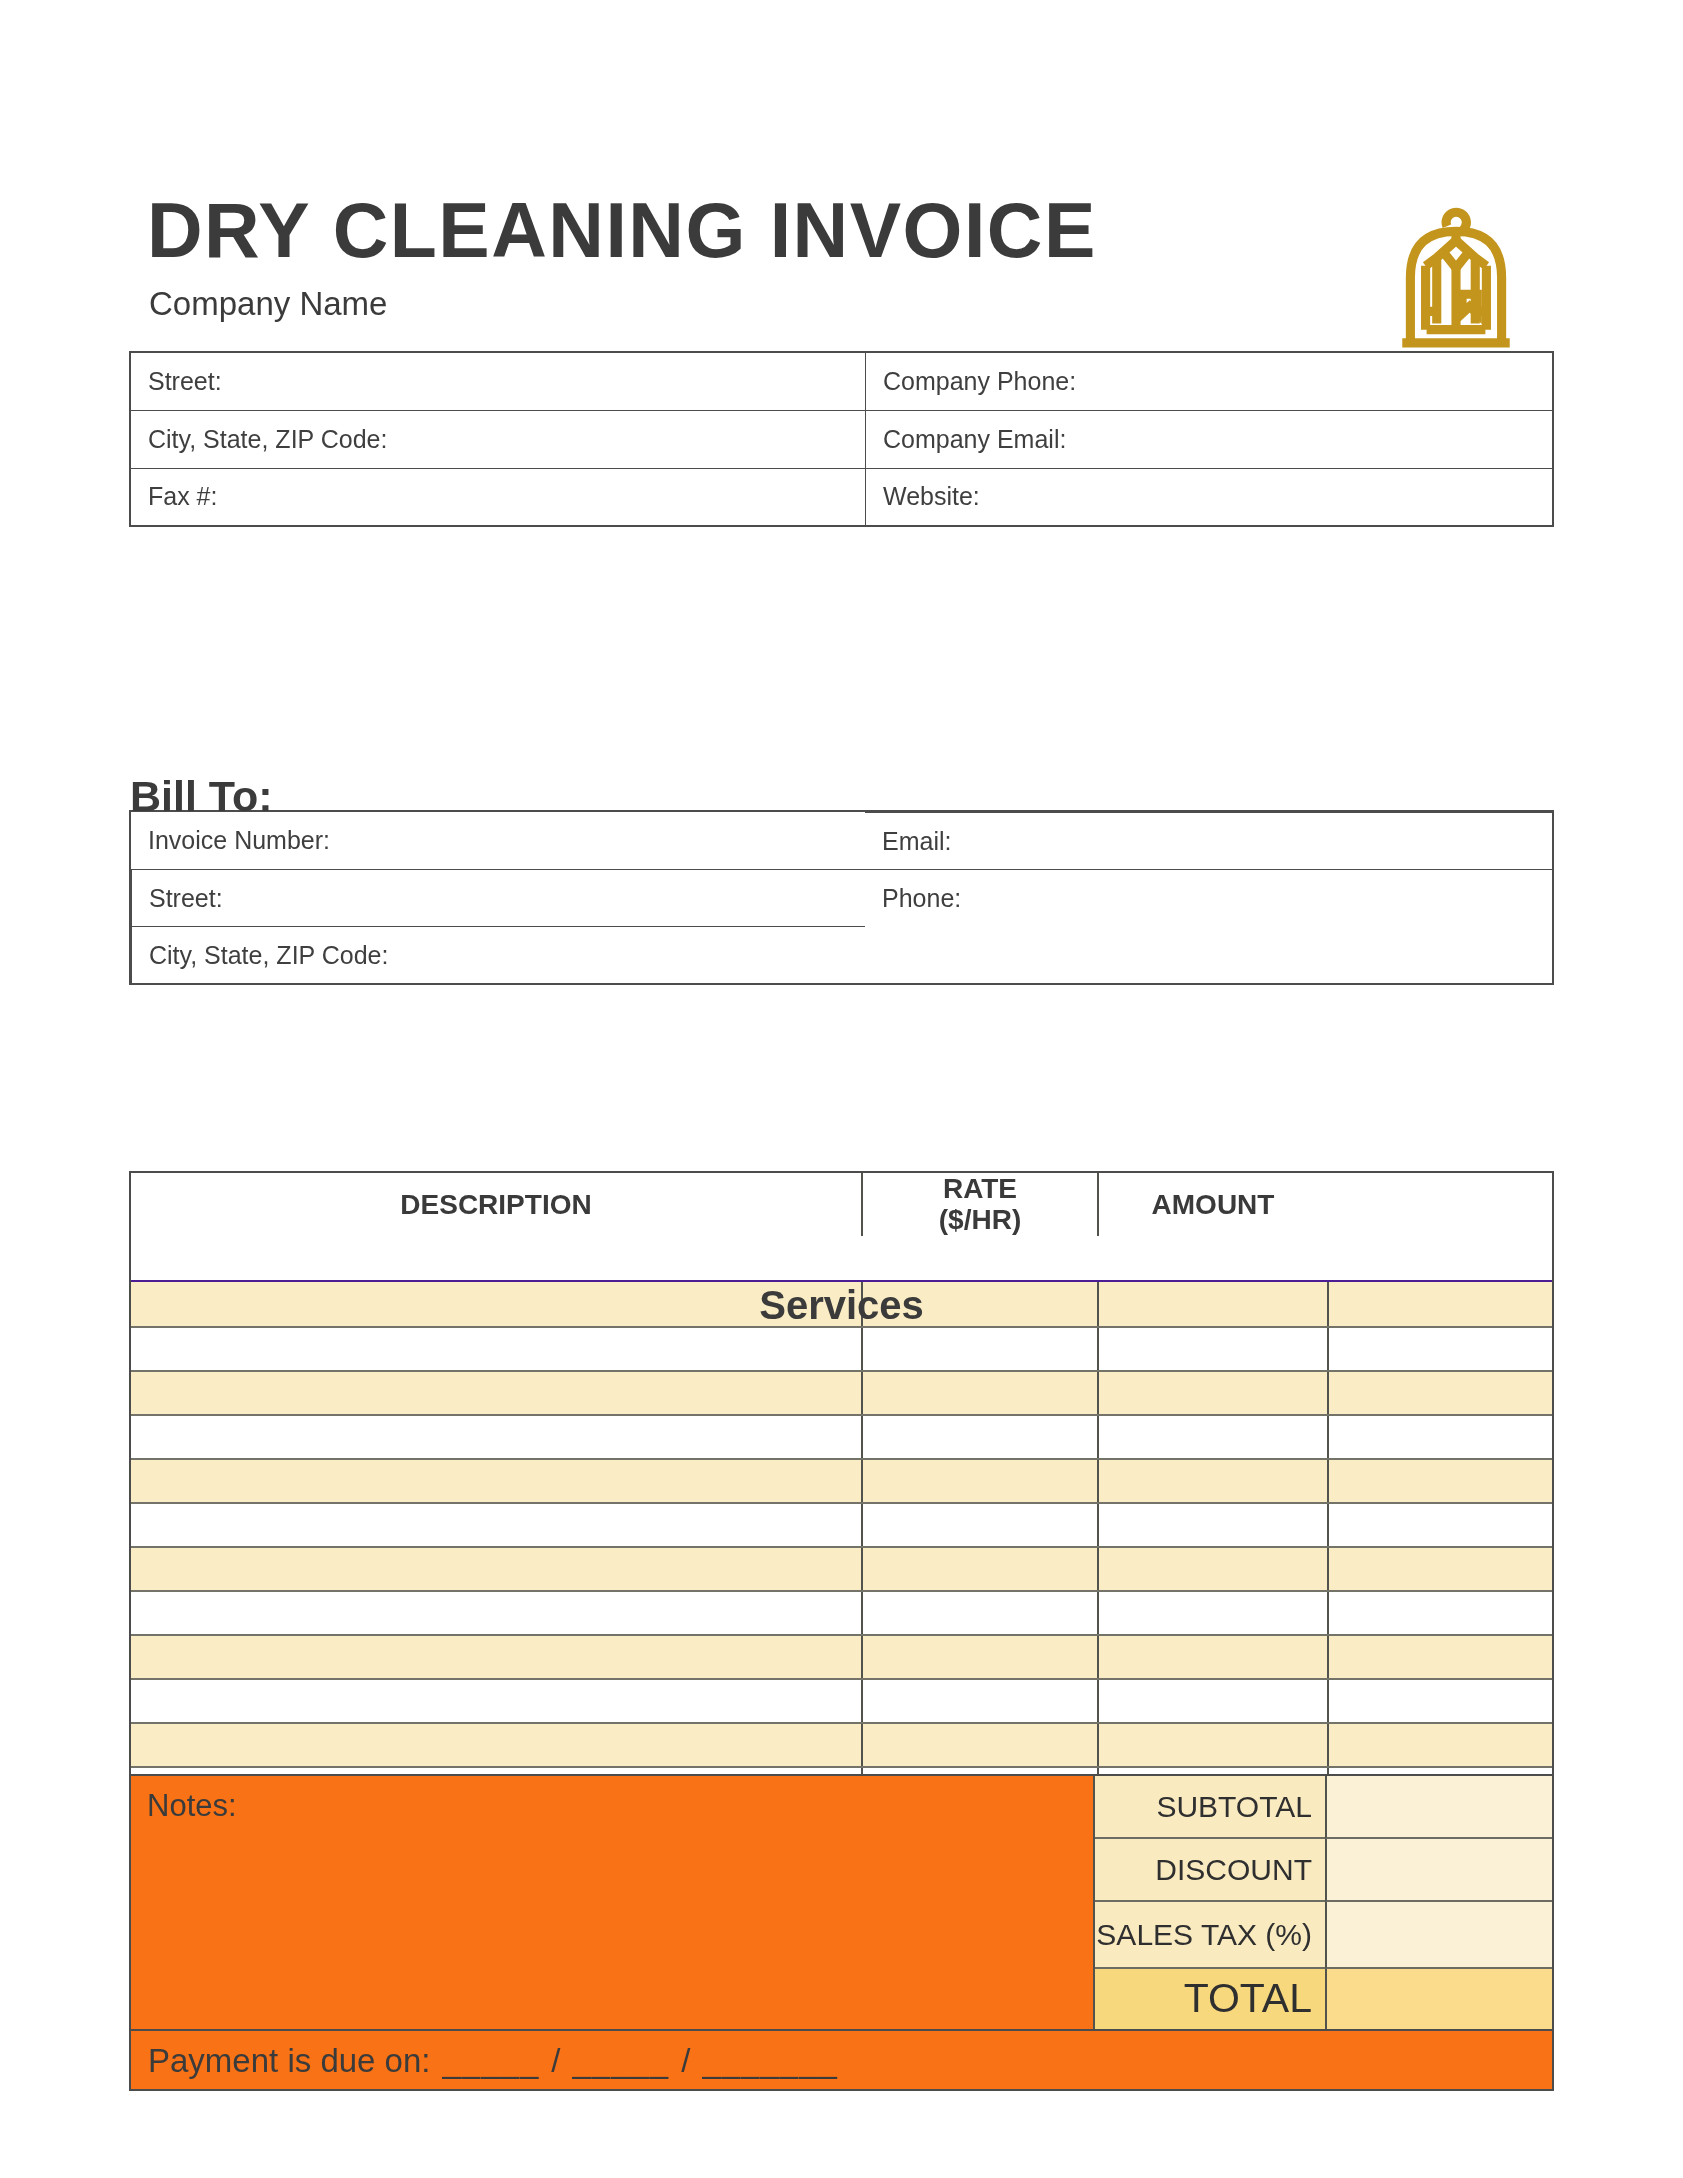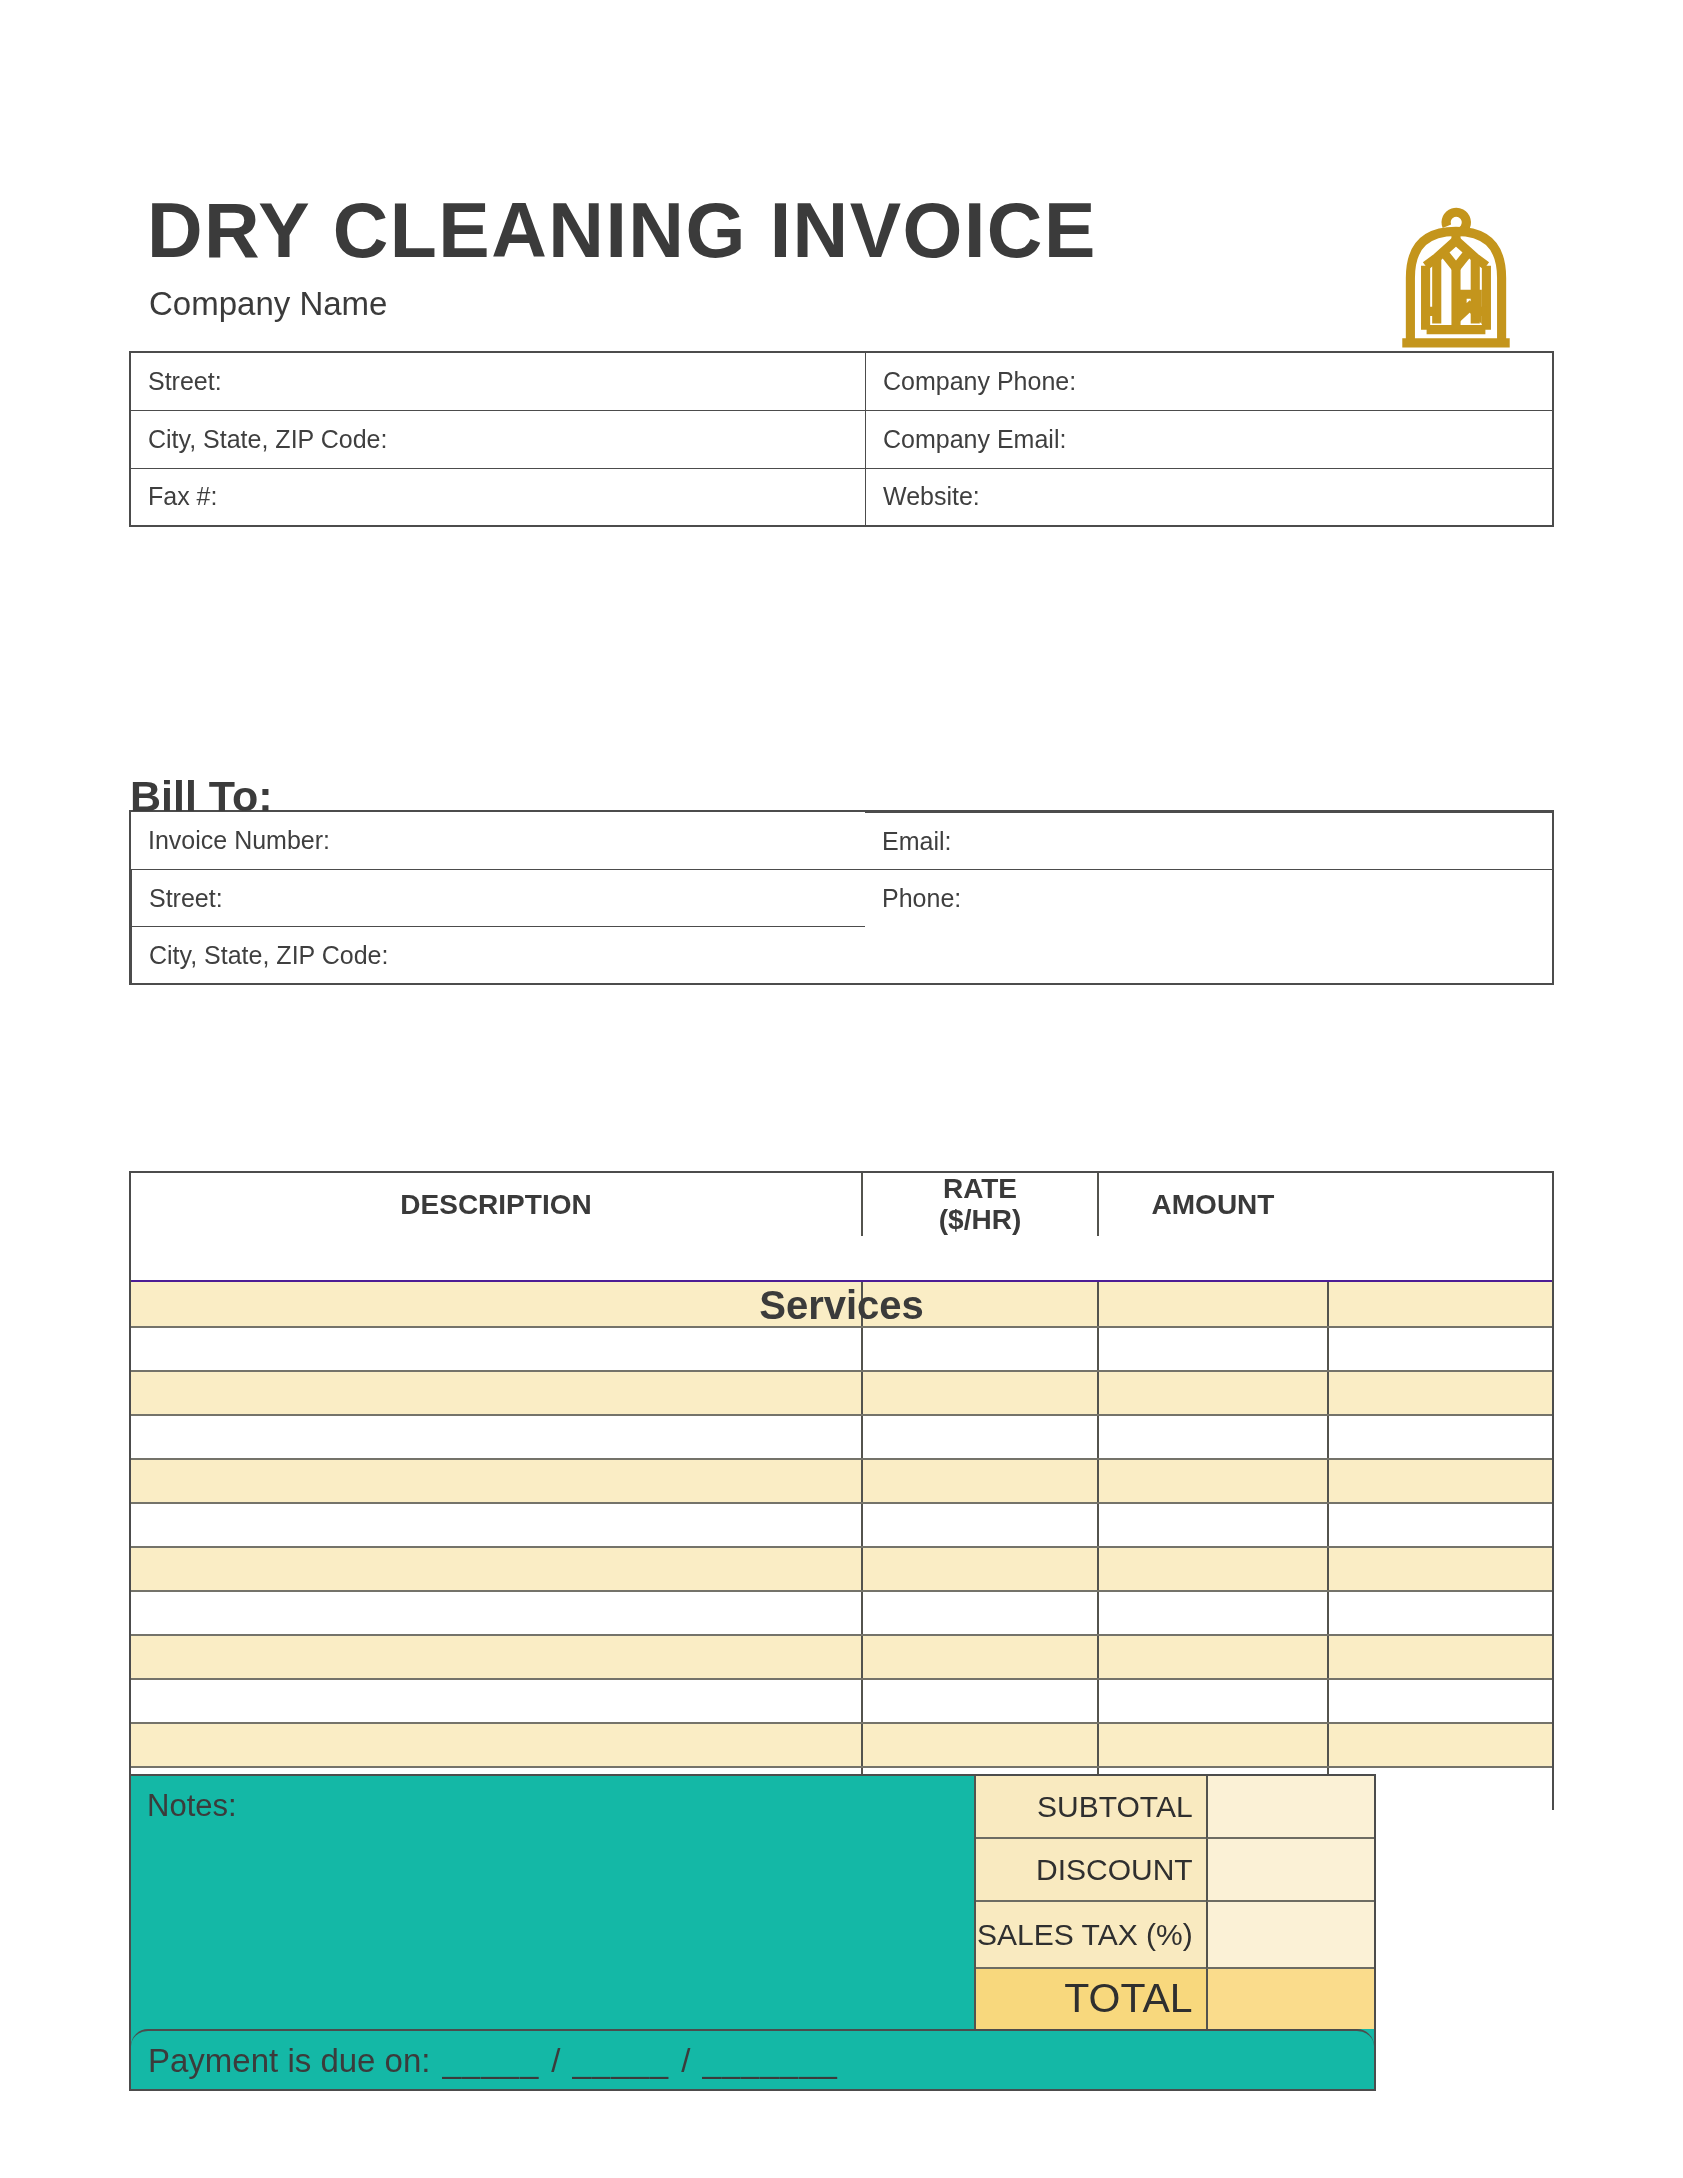--- a/index.html
+++ b/index.html
@@ -27,29 +27,29 @@
   .thead { display:grid; grid-template-columns:730px 236px 230px 1fr; height:62px; }
   .thead .hcell { display:flex; align-items:center; justify-content:center; font-size:28px; font-weight:bold; color:#3a3a3a; text-align:center; line-height:1.12; }
   .section-row { position:relative; display:grid; grid-template-columns:730px 236px 230px 1fr; height:46px; border-top:2px solid #4c1d95;margin-top:45px; }
   .section-row .scell { background:#faedc5; }
   .section-label { position:absolute; left:0; top:0; width:100%; height:46px; display:flex; align-items:center; justify-content:center; font-size:40px; font-weight:bold; color:#3b3b3b; z-index:2; }
   .srow { display:grid; grid-template-columns:730px 236px 230px 1fr; height:44px; border-top:2px solid #74736a; }
   .srow:nth-child(even) .dcell { background:#faedc5; }
   .dcell { background:#fff; }
 
   
-  #bottom-section { position:absolute; left:129px; top:1774px; width:1247px; height:317px; border:2.5px solid #4c4c4c; background:#14b8a6; }
+  #bottom-section { position:absolute; left:129px; top:1774px; width:1425px; height:317px; border:2.5px solid #4c4c4c; background:#f97316; }
   .bottom-top { display:flex; height:253px; }
   .notes-box { width:964px; padding:12px 16px; font-size:31px; color:#3b3b3b; }
   .totals { width:460px; border-left:2px solid #53534e; display:grid; grid-template-columns:230px 1fr; grid-template-rows:63px 63px 67px 1fr; }
   .tlabel { display:flex; align-items:center; justify-content:flex-end; text-align:right; padding-right:13px; font-size:30px; color:#2f2f2f; background:#f9eac0; border-bottom:2px solid #6d6c62; line-height:1.1; }
   .tvalue { background:#fbf1d6; border-bottom:2px solid #6d6c62; border-left:2px solid #53534e; }
   .tlabel.total { background:#f8d87d; font-weight:normal; font-size:41px; border-bottom:none; }
   .tvalue.total { background:#fadc8c; border-bottom:none; }
-  .payment-row { height:61px; border-top:2.5px solid #4c4c4c; display:flex; align-items:center; padding-left:17px; font-size:33px; color:#3b3b3b;border-radius:17px; }
+  .payment-row { height:61px; border-top:2.5px solid #4c4c4c; display:flex; align-items:center; padding-left:17px; font-size:33px; color:#3b3b3b; }
   .payment-row .blank { margin-left:12px; letter-spacing:1px; }
   .payment-row .slash { margin-left:12px; }
 </style>
 </head>
 <body>
 
 <div id="page">
 
   <div class="doc-title">DRY CLEANING INVOICE</div>
   <div class="company-name">Company Name</div>

